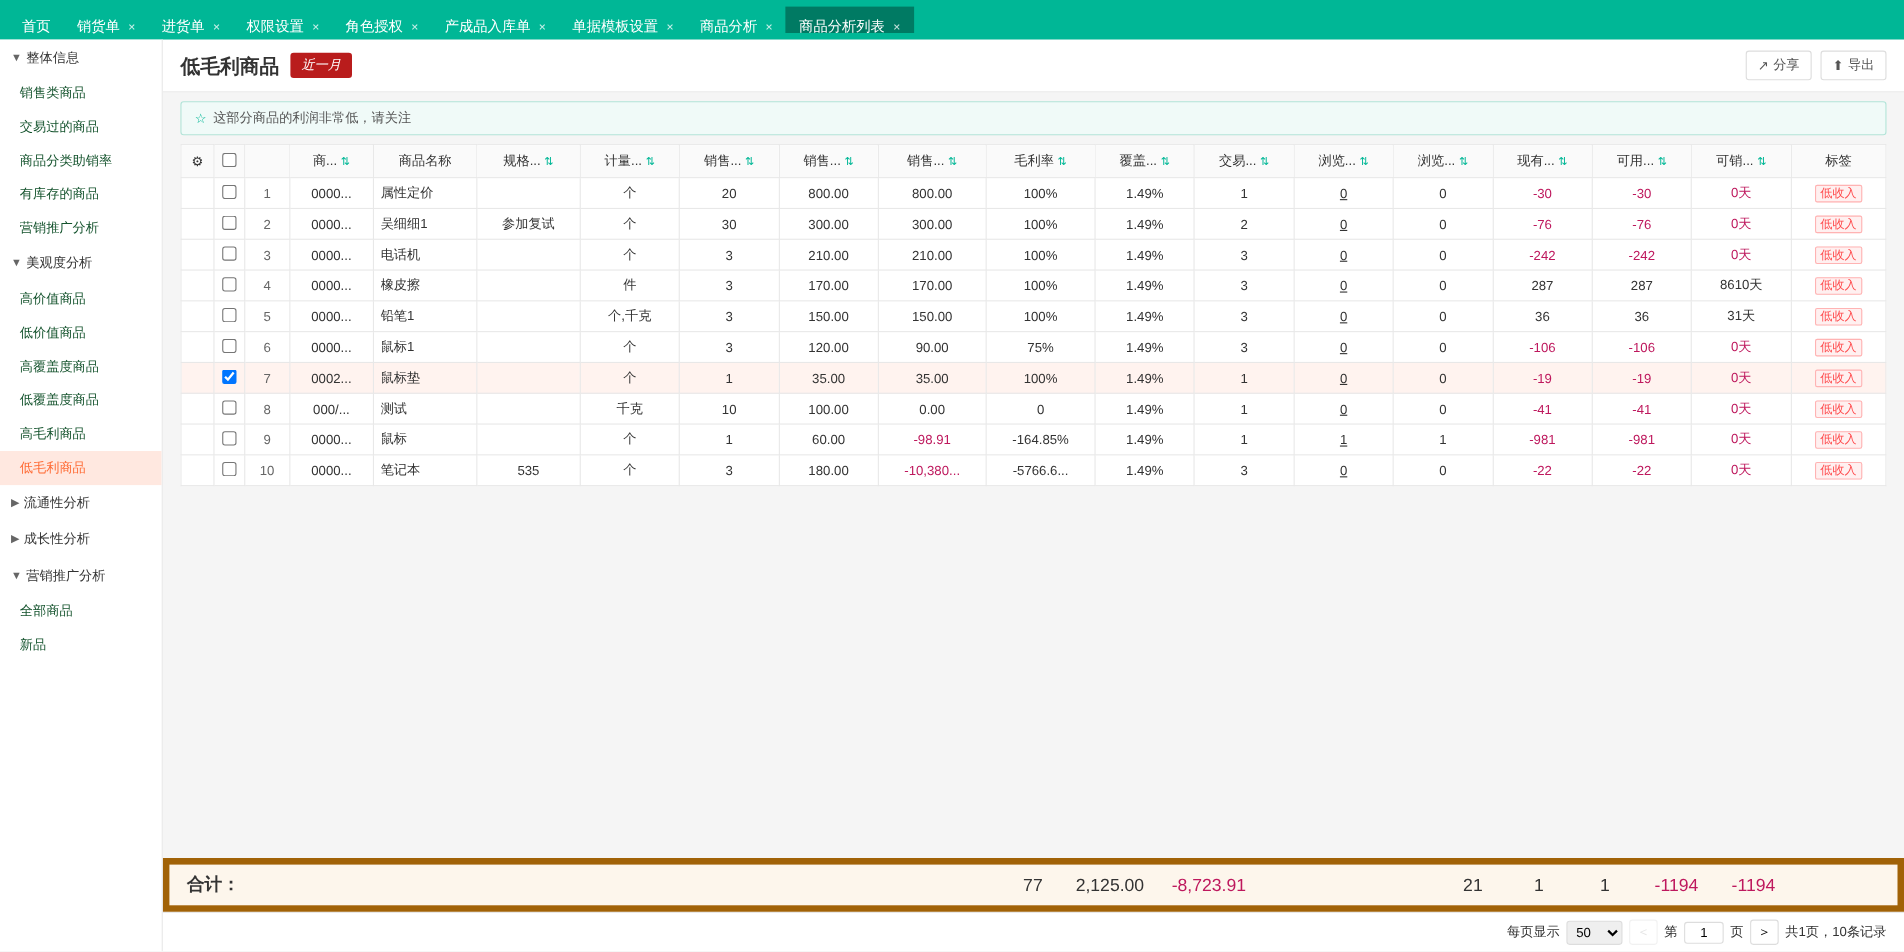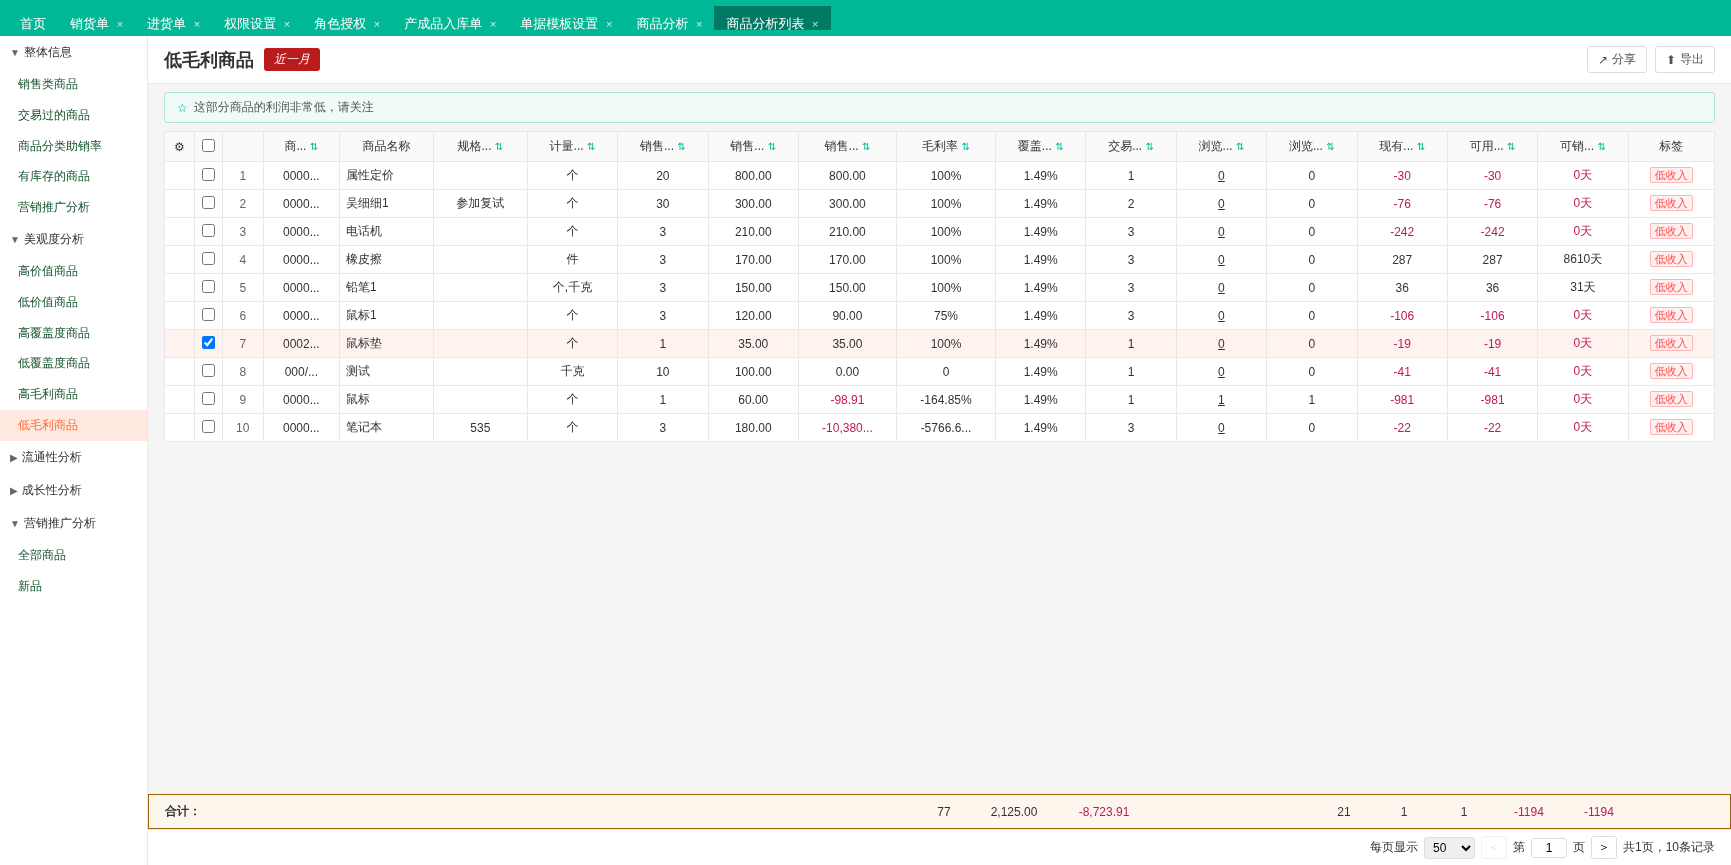--- a/index.html
+++ b/index.html
@@ -166,25 +166,25 @@
       font-size: 11px;
     }
     .text-red { color: #be185d; }
     .underline { text-decoration: underline; cursor: pointer; }
     .row-num { color: #666; }
     td.text-left { text-align: left; margin-left: 36px; }
 
     
     .table-footer {
       background: #fdf6ec;
-      border: 1px solid #a16207;
+      border: 6px solid #a16207;
       padding: 8px 16px;
       display: flex;
-      align-items: center;
-      font-size: 12px;
+      align-items: flex-end;
+      font-size: 16px;
       color: #333;
       gap: 0;
     }
 
     
     .pagination-bar {
       background: #fff;
       border-top: 1px solid #e8e8e8;
       padding: 6px 16px;
       display: flex;

